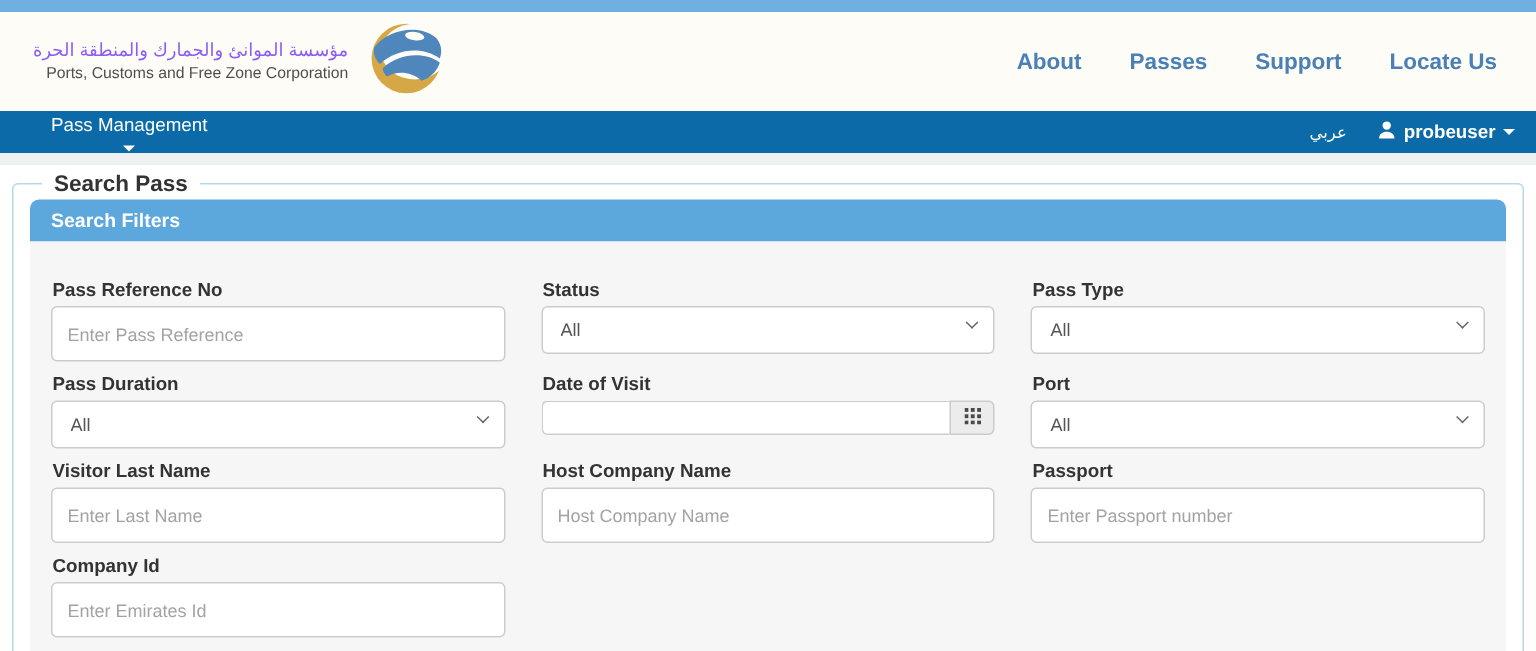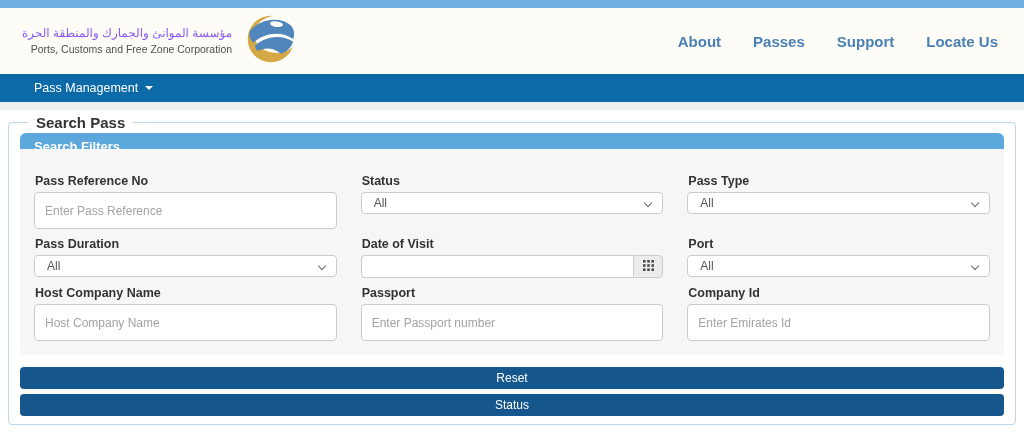--- a/index.html
+++ b/index.html
@@ -24,21 +24,21 @@
   .org-en { font-size:10.5px; color:#4f4f4f; display:block; margin-top:2px; }
   .main-nav { display:flex; gap:32px; margin-right:10px; }
   .nav-link { color:#4a80b4; font-weight:bold; font-size:15px; cursor:pointer; text-decoration:none; }
 
   
   .navbar {
     height:28px; background:#0b6aa7; color:#fff;
     display:flex; align-items:center; justify-content:space-between;
     padding:0 14px 0 34px;
   }
-  .nav-menu { display:flex; align-items:center; gap:7px; font-size:12.5px; cursor:pointer; }
+  .nav-menu { display:flex; align-items:center; gap:7px; font-size:12.5px; cursor:pointer;flex-direction:column; }
   .caret-down {
     width:0; height:0;
     border-left:4px solid transparent; border-right:4px solid transparent;
     border-top:4px solid #fff; display:inline-block;
   }
   .navbar-right { display:flex; align-items:center; gap:20px; }
   .lang-link { font-size:11px; cursor:pointer; }
   .user-menu { display:flex; align-items:center; gap:5px; font-size:12.5px; font-weight:600; cursor:pointer; }
 
   .gray-strip { height:8px; background:#eef1f1; }
@@ -49,42 +49,42 @@
     border:1px solid #b9d7ec; border-radius:4px;
     margin:0; padding:0 11px 8px;
   }
   legend.search-pass-legend {
     font-size:15px; font-weight:bold; color:#333;
     padding:0 8px; margin-left:8px;
   }
   .panel { margin-top:2px; }
   .panel-header {
     background:#5ca7dc; color:#fff; font-weight:bold; font-size:13px;
-    height:16px; line-height:28px; padding:0 14px;
+    height:28px; line-height:28px; padding:0 14px;
     border-radius:6px 6px 0 0;
   }
   .panel-body {
     background:#f6f6f6; border-radius:0 0 6px 6px;
     padding:17px 14px 14px;
   }
   .form-grid { display:grid; grid-template-columns:repeat(3,1fr); column-gap:24px; }
   .field { margin-top:8px; }
   .field label {
     display:block; font-size:12.5px; font-weight:bold; color:#333;
     margin:0 0 4px 1px;
   }
   input.text-input {
     width:100%; height:37px; border:1px solid #cccccc; border-radius:4px;
     padding:0 10px; font-size:12px; color:#555; background:#fff;
     font-family:inherit; outline:none;
   }
   input::placeholder { color:#a3a3a3; }
   .select-wrap {
     position:relative; background:#fff; border:1px solid #cccccc;
-    border-radius:4px; height:22px;
+    border-radius:4px; height:32px;
   }
   .select-wrap select {
     appearance:none; -webkit-appearance:none; -moz-appearance:none;
     width:100%; height:100%; border:none; background:transparent;
     padding:0 12px; font-size:12px; color:#555; font-family:inherit; outline:none;
   }
   .chevron {
     position:absolute; right:11px; top:7px; width:6px; height:6px;
     border-right:1.5px solid #666; border-bottom:1.5px solid #666;
     transform:rotate(45deg); pointer-events:none;
@@ -132,20 +132,33 @@
     <a class="nav-link">Passes</a>
     <a class="nav-link">Support</a>
     <a class="nav-link">Locate Us</a>
   </nav>
 </div>
 
 <div class="navbar">
   <div class="nav-menu">
     <span>Pass Management</span>
     <span class="caret-down"></span>
+  </div>
+  <div class="navbar-right">
+    <span class="lang-link">عربي</span>
+    <div class="user-menu">
+      <span>
+        <svg width="13" height="13" viewBox="0 0 14 14">
+          <circle cx="7" cy="4" r="3" fill="#fff"></circle>
+          <path d="M1.5 13c0-3 2.5-4.6 5.5-4.6s5.5 1.6 5.5 4.6v.2h-11z" fill="#fff"></path>
+        </svg>
+      </span>
+      <span>probeuser</span>
+      <span class="caret-down"></span>
+    </div>
   </div>
 </div>
 
 <div class="gray-strip"></div>
 
 <div class="content">
   <fieldset class="search-pass">
     <legend class="search-pass-legend">Search Pass</legend>
 
     <div class="panel">
@@ -215,20 +228,24 @@
           <div class="field">
             <label>Port</label>
             <div class="select-wrap">
               <select>
                 <option>All</option>
               </select>
               <span class="chevron"></span>
             </div>
           </div>
 
+          <div class="field">
+            <label>Visitor Last Name</label>
+            <input class="text-input" type="text" placeholder="Enter Last Name" style="">
+          </div>
 
           <div class="field">
             <label>Host Company Name</label>
             <input class="text-input" type="text" placeholder="Host Company Name" style="">
           </div>
 
           <div class="field">
             <label>Passport</label>
             <input class="text-input" type="text" placeholder="Enter Passport number" style="">
           </div>

